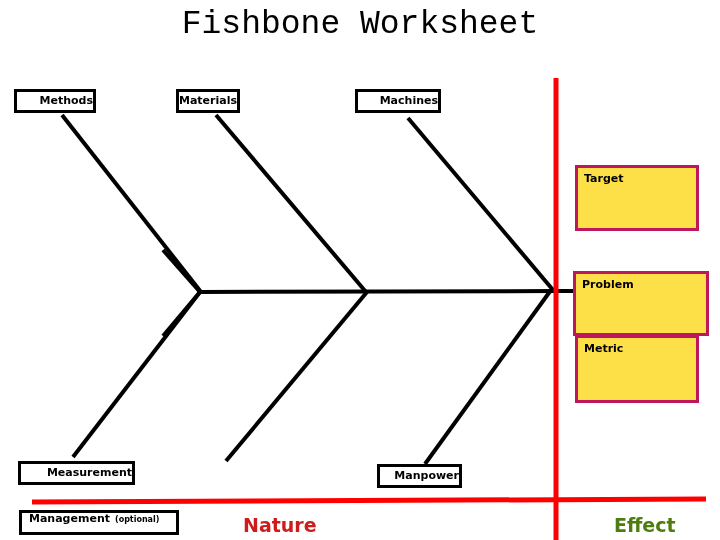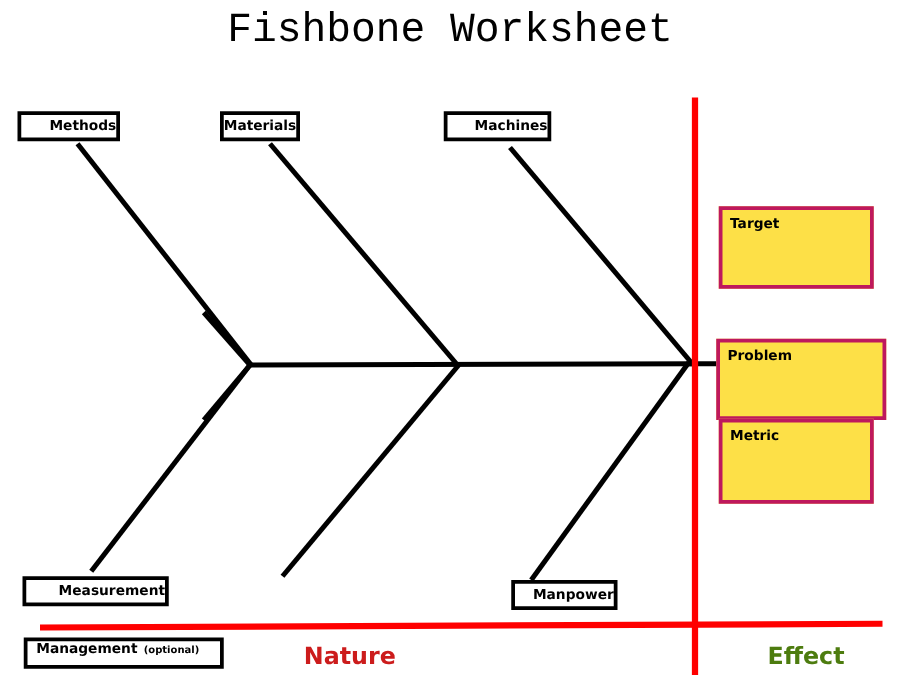--- a/index.html
+++ b/index.html
@@ -133,21 +133,21 @@
 
   <div class="cat-box" style="left:355px; top:89px; width:86px; height:24px;">
     <span class="lbl">Machines</span>
   </div>
 
   <div class="cat-box" style="left:18px; top:461px; width:117px; height:24px;">
     <span class="lbl">Measurement</span>
   </div>
 
 
-  <div class="cat-box" style="left:409px; top:464px; width:85px; height:24px;">
+  <div class="cat-box" style="left:377px; top:464px; width:85px; height:24px;">
     <span class="lbl">Manpower</span>
   </div>
 
   <div class="cat-box inline" style="left:19px; top:510px; width:160px; height:25px;">
     <span class="lbl">Management</span>
     <span class="sub">(optional)</span>
   </div>
 
   <div class="effect-box" style="left:575px; top:165px; width:124px; height:66px;">
     <span class="lbl">Target</span>

